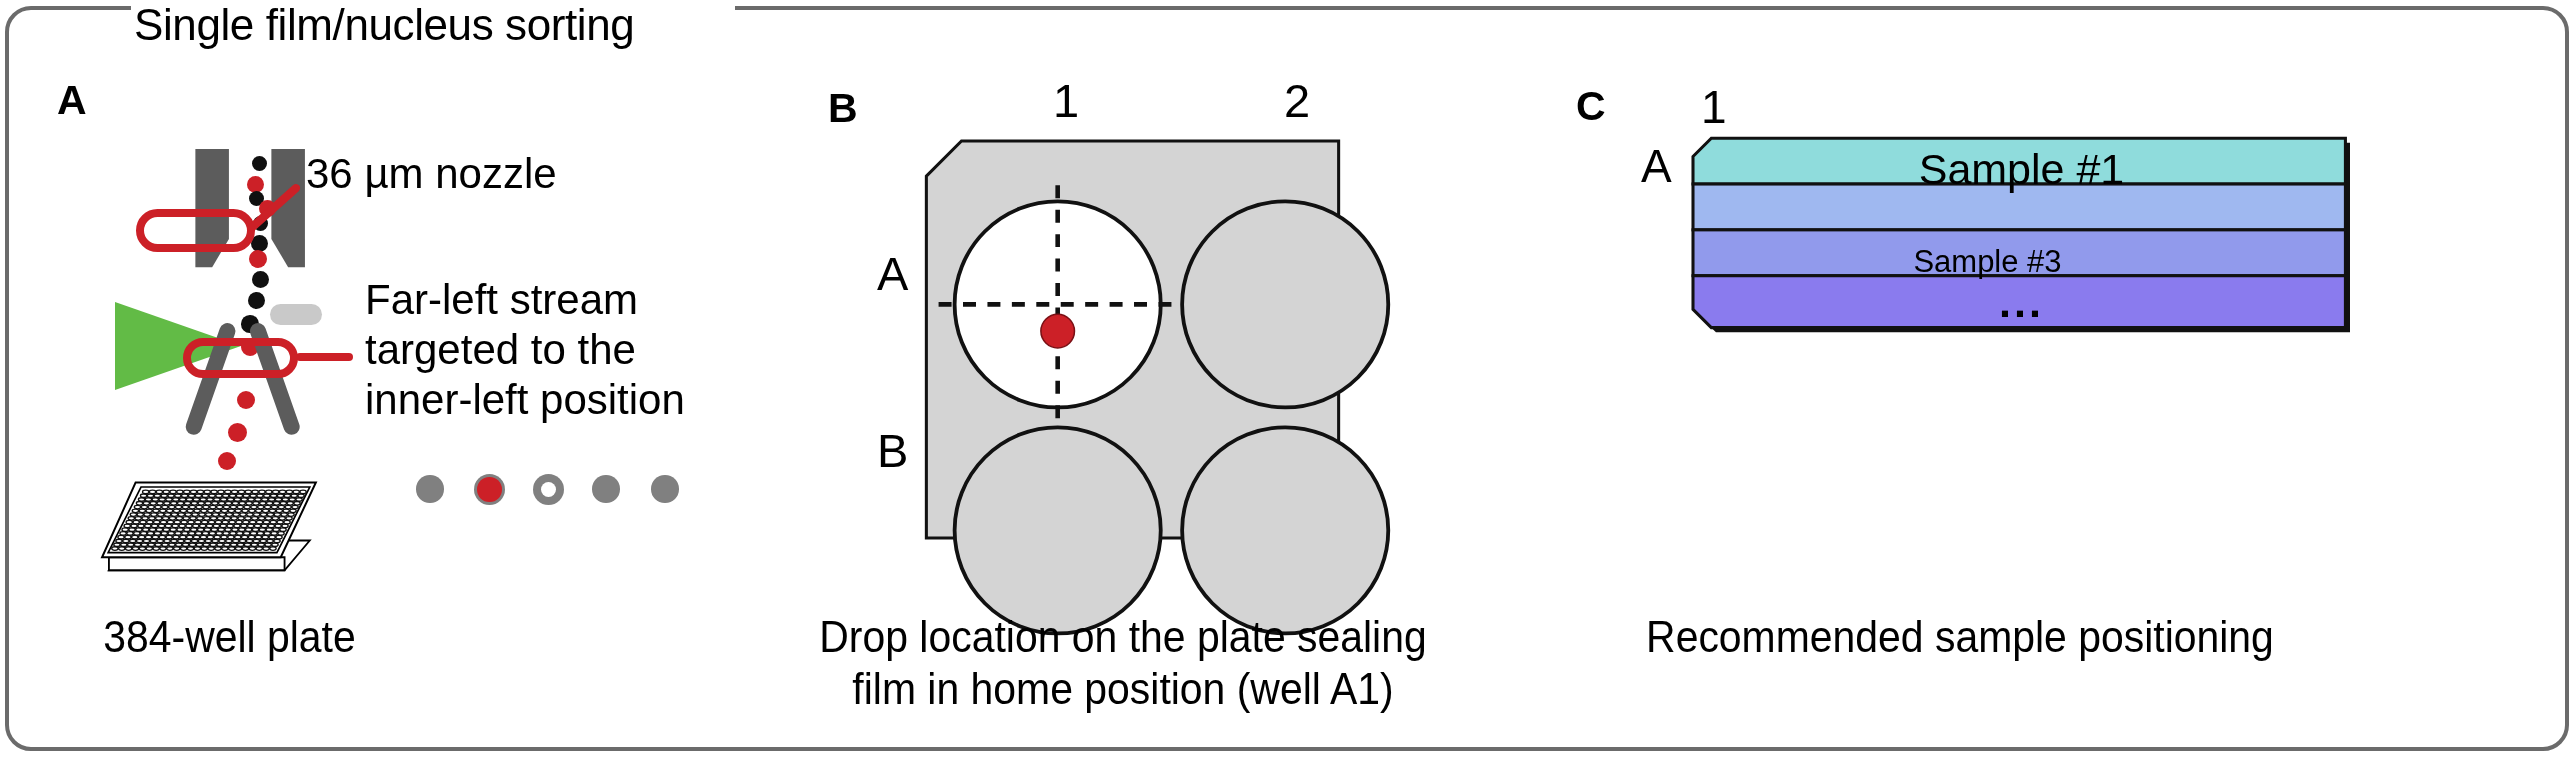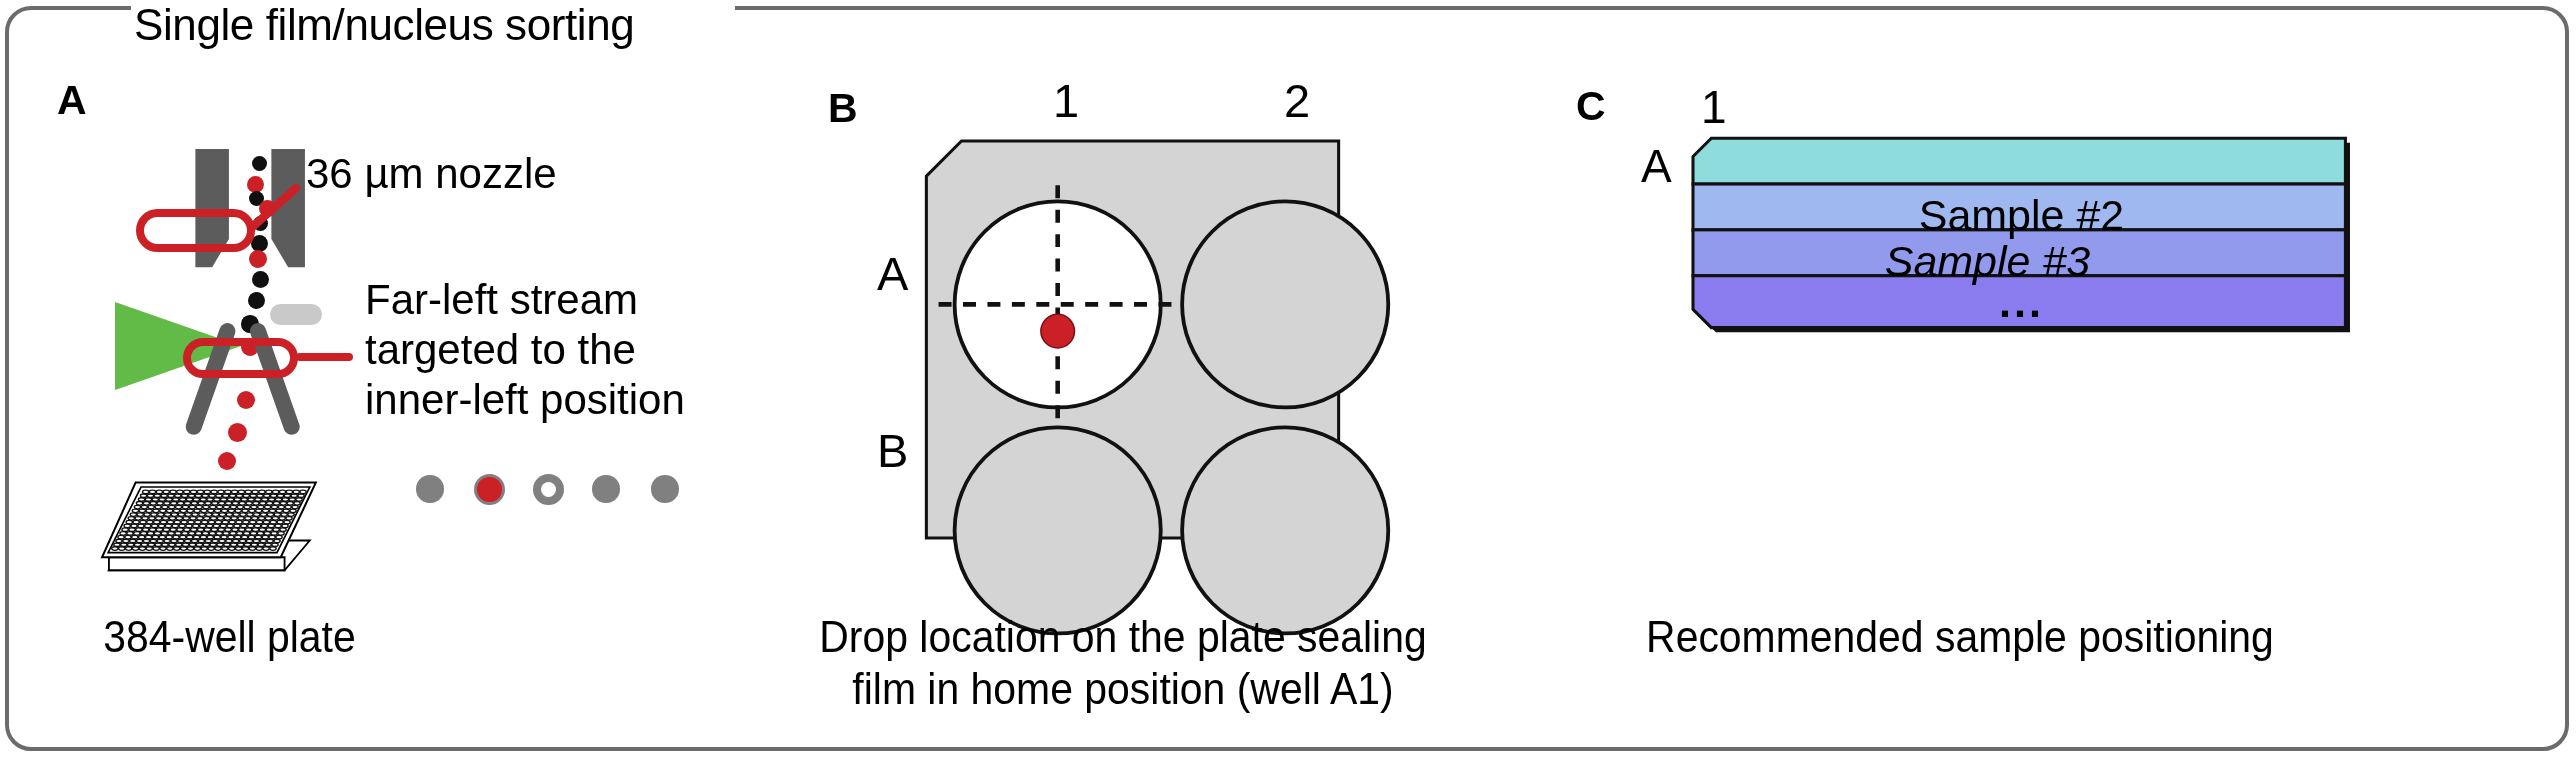--- a/index.html
+++ b/index.html
@@ -575,19 +575,19 @@
   <path id="c-row-1" d="M0,24 L24,0 L854,0 L854,60 L0,60 Z" fill="#8fdcdc" stroke="#111" stroke-width="4"></path>
 
   <rect id="c-row-2" x="0" y="60" width="854" height="60" fill="#9fb8f0" stroke="#111" stroke-width="4"></rect>
 
   <rect id="c-row-3" x="0" y="120" width="854" height="60" fill="#919aec" stroke="#111" stroke-width="4"></rect>
 
   <path id="c-row-4" d="M0,180 L854,180 L854,248 L24,248 L0,224 Z" fill="#8a7bee" stroke="#111" stroke-width="4"></path>
 </svg>
 
 <div class="rowlabel" style="left:1693px;top:138px;width:657px;height:199px;pointer-events:none;">
-  <div style="position:absolute;left:0;top:54px;width:657px;height:47px;display:flex;align-items:center;justify-content:center;font-size:43px;">Sample #2</div>
-  <div style="position:absolute;left:0;top:100px;width:589px;height:47px;display:flex;align-items:center;justify-content:center;font-size:43px;font-style:italic;">Sample #3</div>
+  <div style="position:absolute;left:0;top:7.6px;width:657px;height:47px;display:flex;align-items:center;justify-content:center;font-size:43px;">Sample #1</div>
+  <div style="position:absolute;left:0;top:100px;width:589px;height:47px;display:flex;align-items:center;justify-content:center;font-size:31px;">Sample #3</div>
   <div style="position:absolute;left:0;top:141px;width:657px;height:47px;display:flex;align-items:center;justify-content:center;font-size:43px;font-weight:bold;letter-spacing:3.1px;">...</div>
 </div>
 
 <div class="caption" style="left:1551px;top:611px;width:818px;">Recommended sample positioning</div>
 
 
 </body></html>

